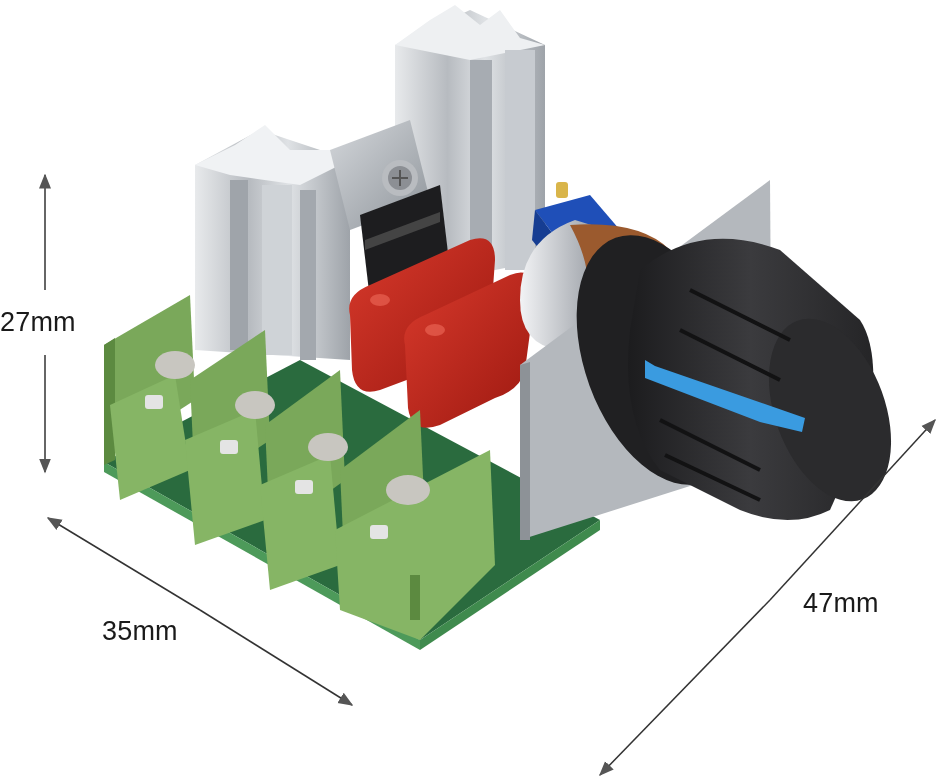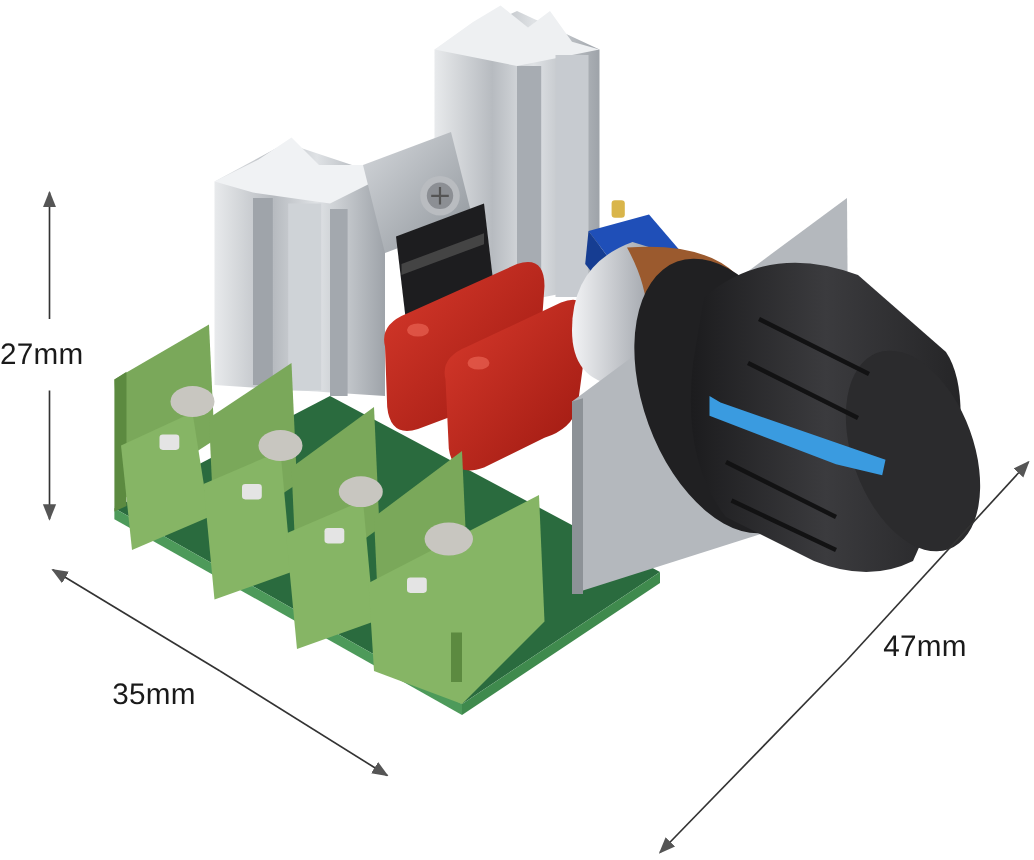--- a/index.html
+++ b/index.html
@@ -3,21 +3,21 @@
   <meta charset="utf-8">
   <style>
     html, body { margin: 0; padding: 0; background: #ffffff; }
     body { width: 940px; height: 782px; position: relative; overflow: hidden;
            font-family: "Liberation Sans", sans-serif; }
     .stage { position: absolute; left: 0; top: 0; width: 940px; height: 606px; }
     .dim-label { position: absolute; font-size: 27px; color: #1a1a1a;
                  font-family: "Liberation Sans", sans-serif; letter-spacing: 0.2px; }
     #lbl-height { left: 0px; top: 307px; }
     #lbl-width  { left: 102px; top: 616px; }
-    #lbl-depth  { left: 803px; top: 572px; }
+    #lbl-depth  { left: 803px; top: 588px; }
     svg { position: absolute; left: 0; top: 0; }
     .pot-mark { font-family: "Liberation Sans", sans-serif; font-size: 11px; fill: #e9d6c6; font-weight: bold; }
   </style>
 </head>
 <body>
 
 <div class="stage">
 
   <svg width="940" height="782" viewBox="0 0 940 782">
     <defs>

